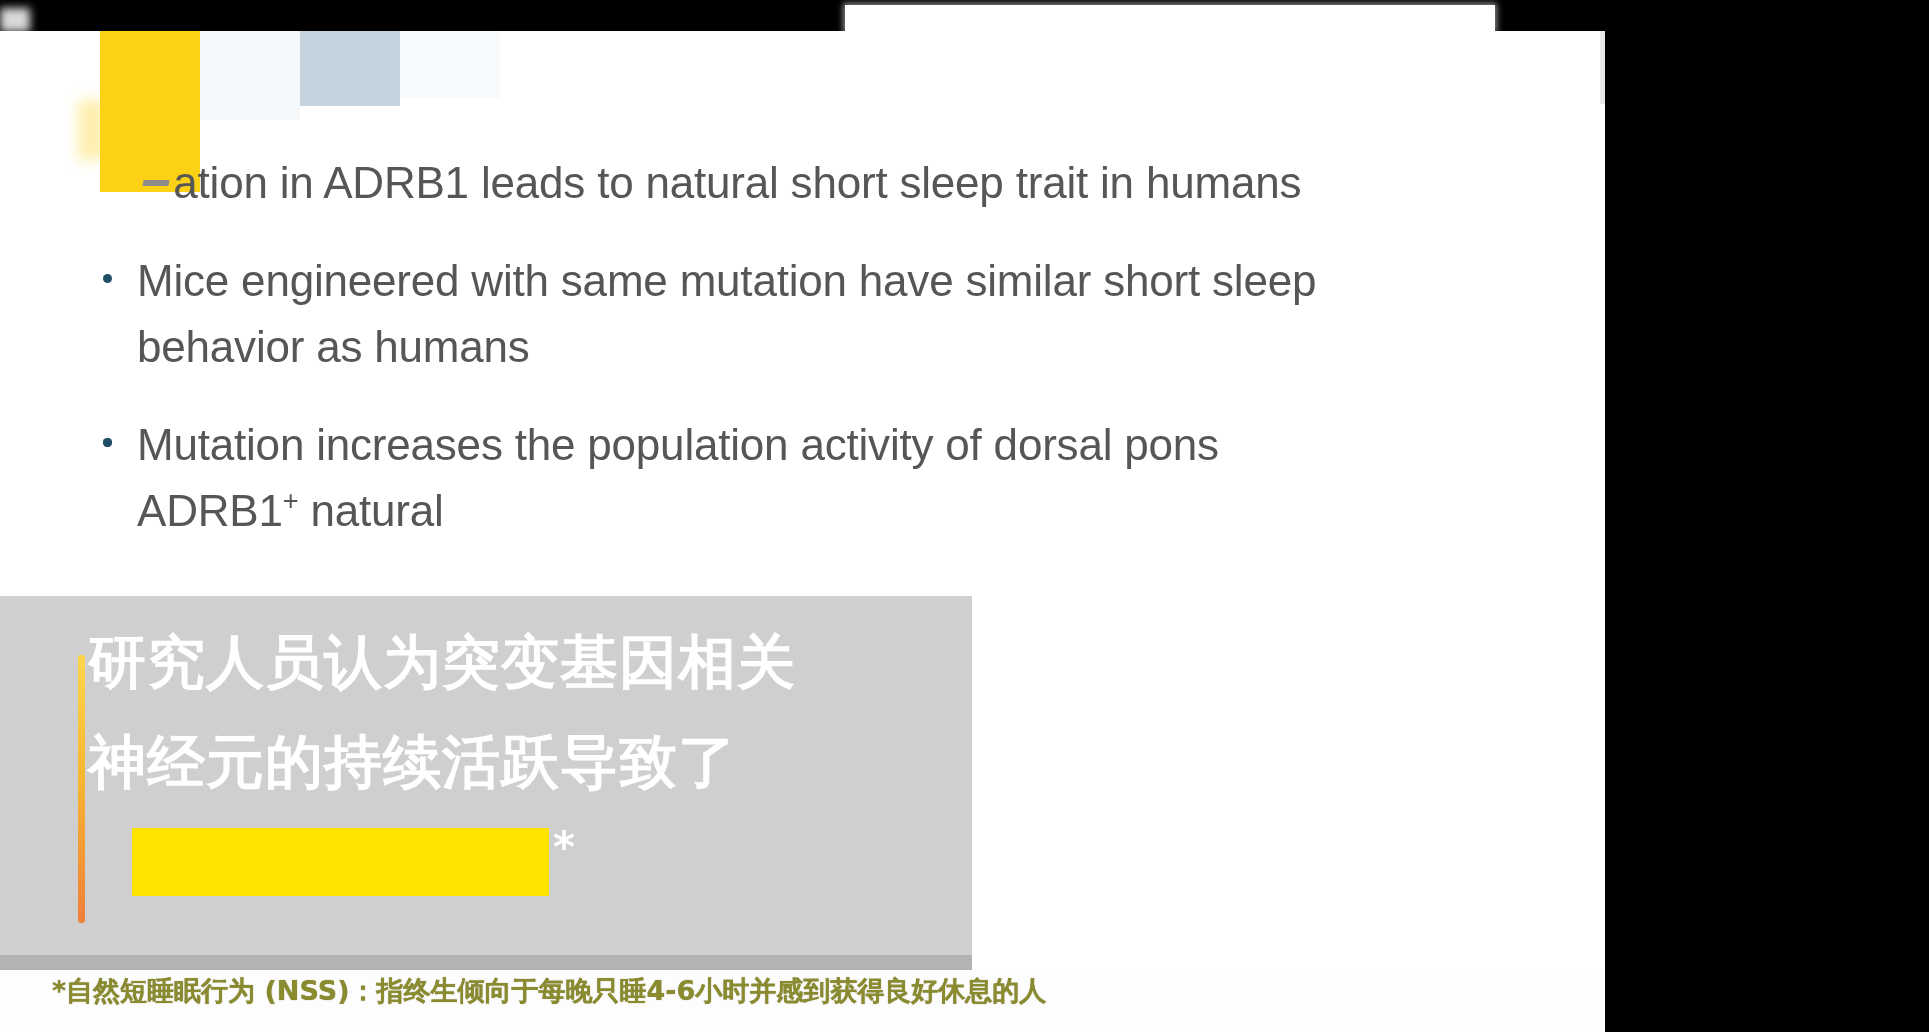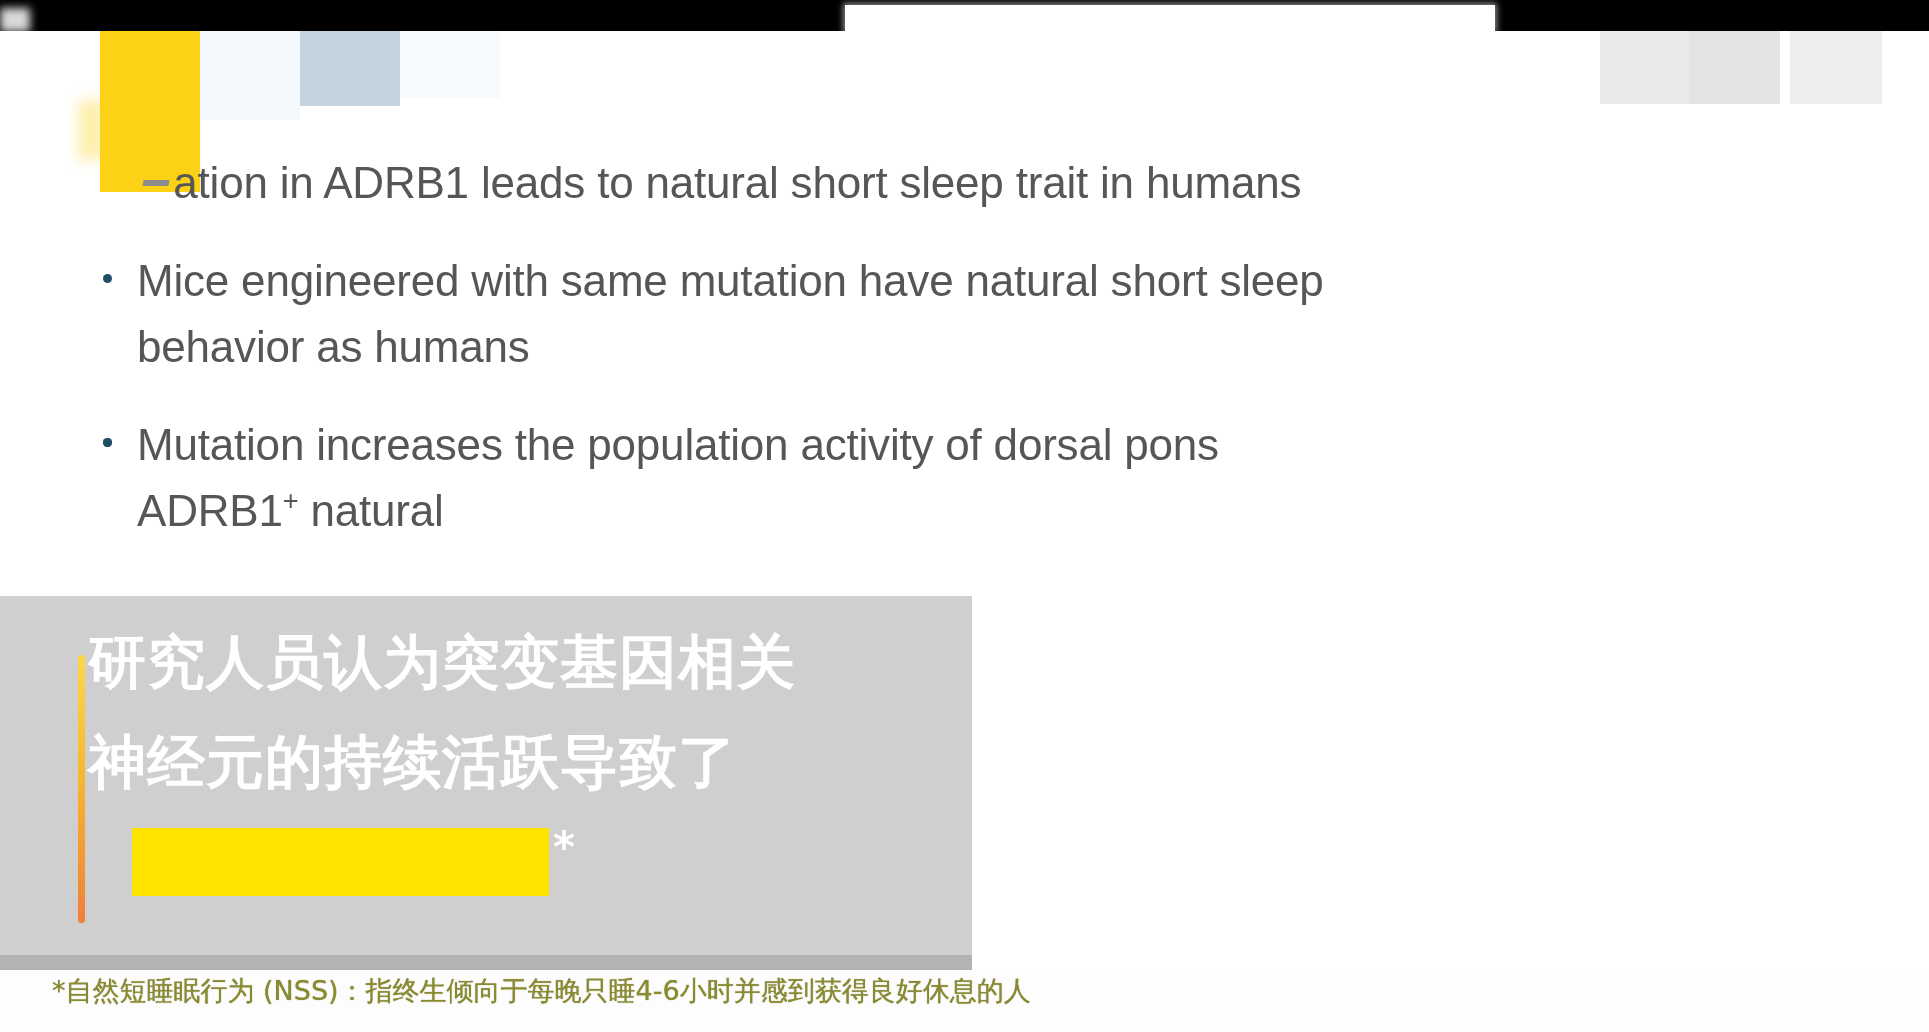--- a/index.html
+++ b/index.html
@@ -2,21 +2,21 @@
 <html><head>
 <meta charset="utf-8">
 <style>
   html, body {
     margin: 0;
     padding: 0;
     background: #000;
   }
   #stage {
     position: relative;
-    width: 1929px;
+    width: 1605px;
     height: 1032px;
     overflow: hidden;
     background: #ffffff;
     font-family: "Liberation Sans", sans-serif;
   }
 
   
   .letterbox-top {
     position: absolute;
     left: 0; top: 0;
@@ -200,21 +200,21 @@
     left: 0; top: 970px;
     width: 1929px; height: 62px;
     background: #fdfdfd;
     z-index: 25;
   }
   .footnote {
     position: absolute;
     left: 52px; top: 973px;
     z-index: 26;
     font-family: "DejaVu Sans", sans-serif;
-    font-weight: normal;
+    font-weight: bold;
     font-size: 27px;
     line-height: 36px;
     color: #8a8a2e;
     white-space: nowrap;
     text-shadow: 0 0 1px rgba(90,90,20,0.8);
   }
   .footnote-band-gray {
     position: absolute;
     left: 0; top: 955px;
     width: 972px; height: 18px;
@@ -243,21 +243,21 @@
 
   <div class="body-text soft">
 
     <div class="bullet-row bullet-first">
 
       <span class="bullet-text"><span class="first-clip">ut</span><span>ation in ADRB1 leads to natural short sleep trait in humans</span></span>
     </div>
 
     <div class="bullet-row">
       <span class="bullet-dot"></span>
-      <span class="bullet-text">Mice engineered with same mutation have natural short sleep behavior as humans</span>
+      <span class="bullet-text">Mice engineered with same mutation have similar short sleep behavior as humans</span>
     </div>
 
     <div class="bullet-row">
       <span class="bullet-dot"></span>
     </div>
 
     <div class="bullet-row">
       <span class="bullet-dot"></span>
       <span class="bullet-text"><span>Mutation increases the population activity of dorsal pons ADRB1</span><sup class="plus">+</sup><span> natural</span></span>
     </div>

